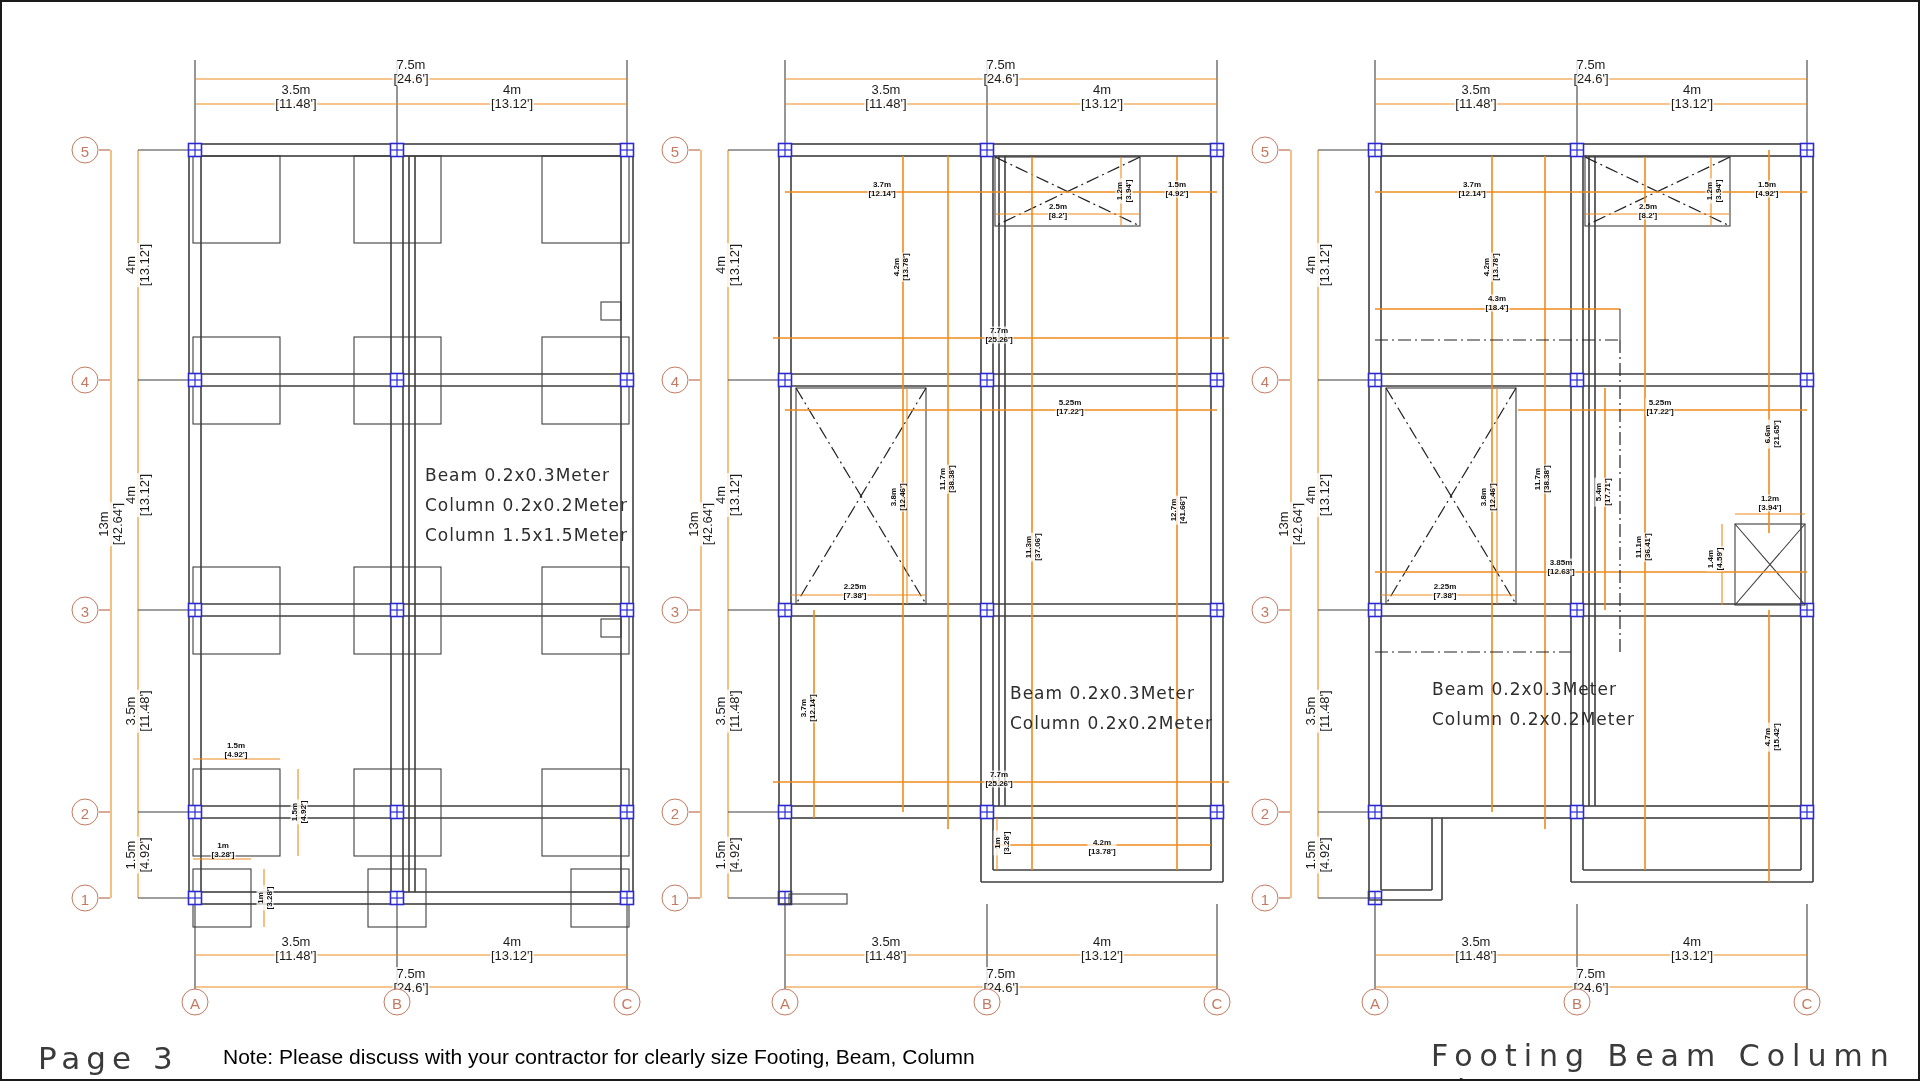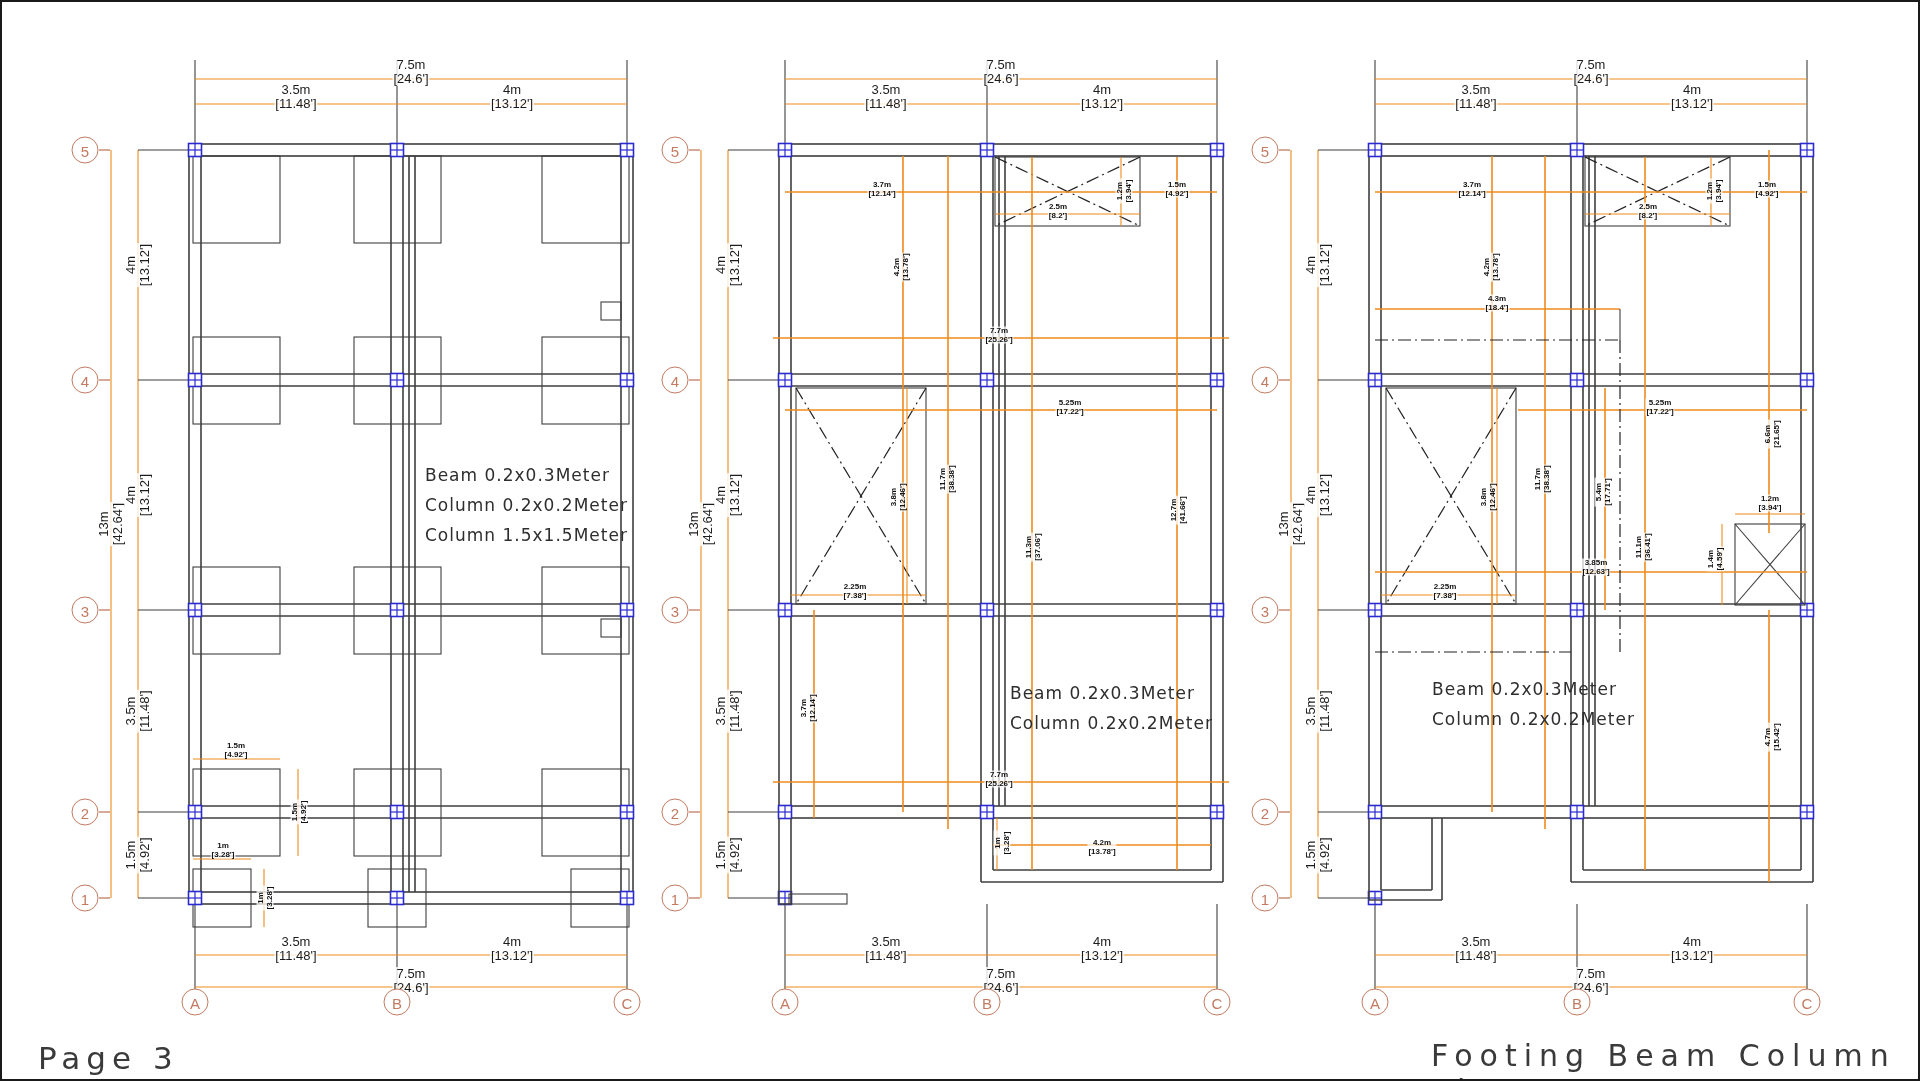--- a/index.html
+++ b/index.html
@@ -646,24 +646,25 @@
         <div>[7.38']</div>
       </div>
       <div class="dl" style="left: 1768px; top: 501px;">
         <div>1.2m</div>
         <div>[3.94']</div>
       </div>
       <div class="dl rot" style="left: 1713px; top: 557px;">
         <div>1.4m</div>
         <div>[4.59']</div>
       </div>
-      <div class="dl" style="left: 1594px; top: 565px;">
+      <div class="dl" style="left: 1559px; top: 565px;">
         <div>3.85m</div>
         <div>[12.63']</div>
       </div>
       <div class="dl rot" style="left: 1770px; top: 735px;">
         <div>4.7m</div>
         <div>[15.42']</div>
       </div>
     </div>
   <div class="footer-page">Page 3</div>
+  <div class="footer-note">Note: Please discuss with your contractor for clearly size Footing, Beam, Column</div>
   <div class="footer-title">Footing Beam Column plan</div>
 </div>
 
 </body></html>

